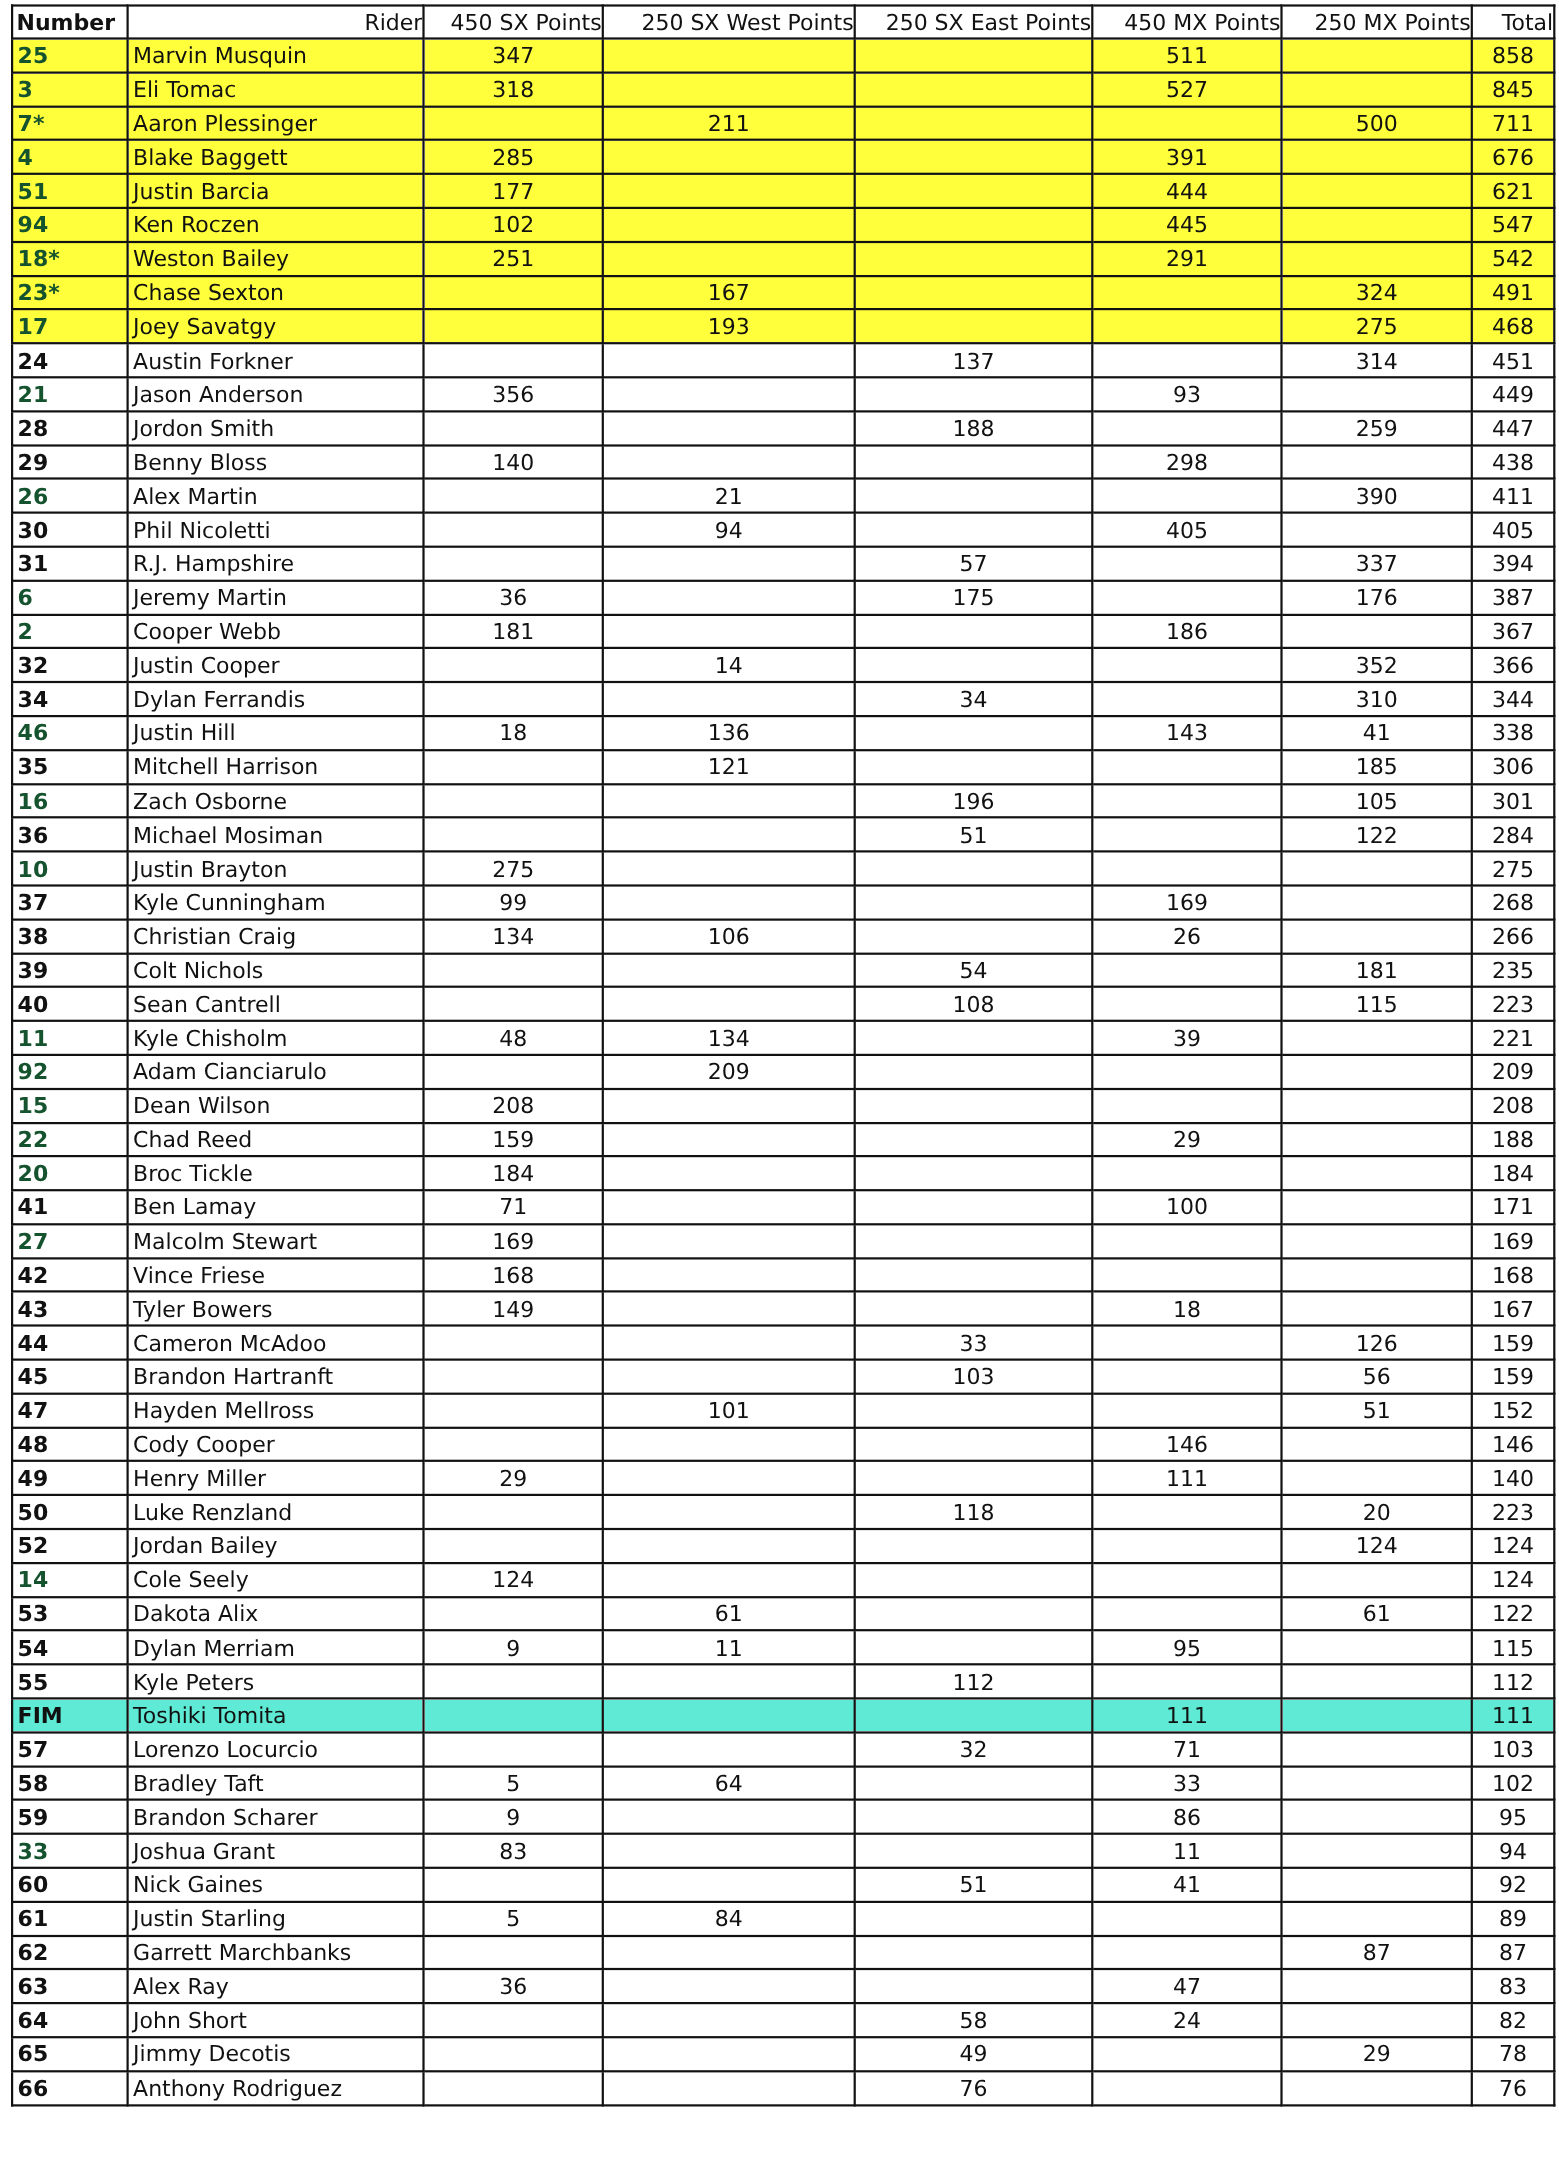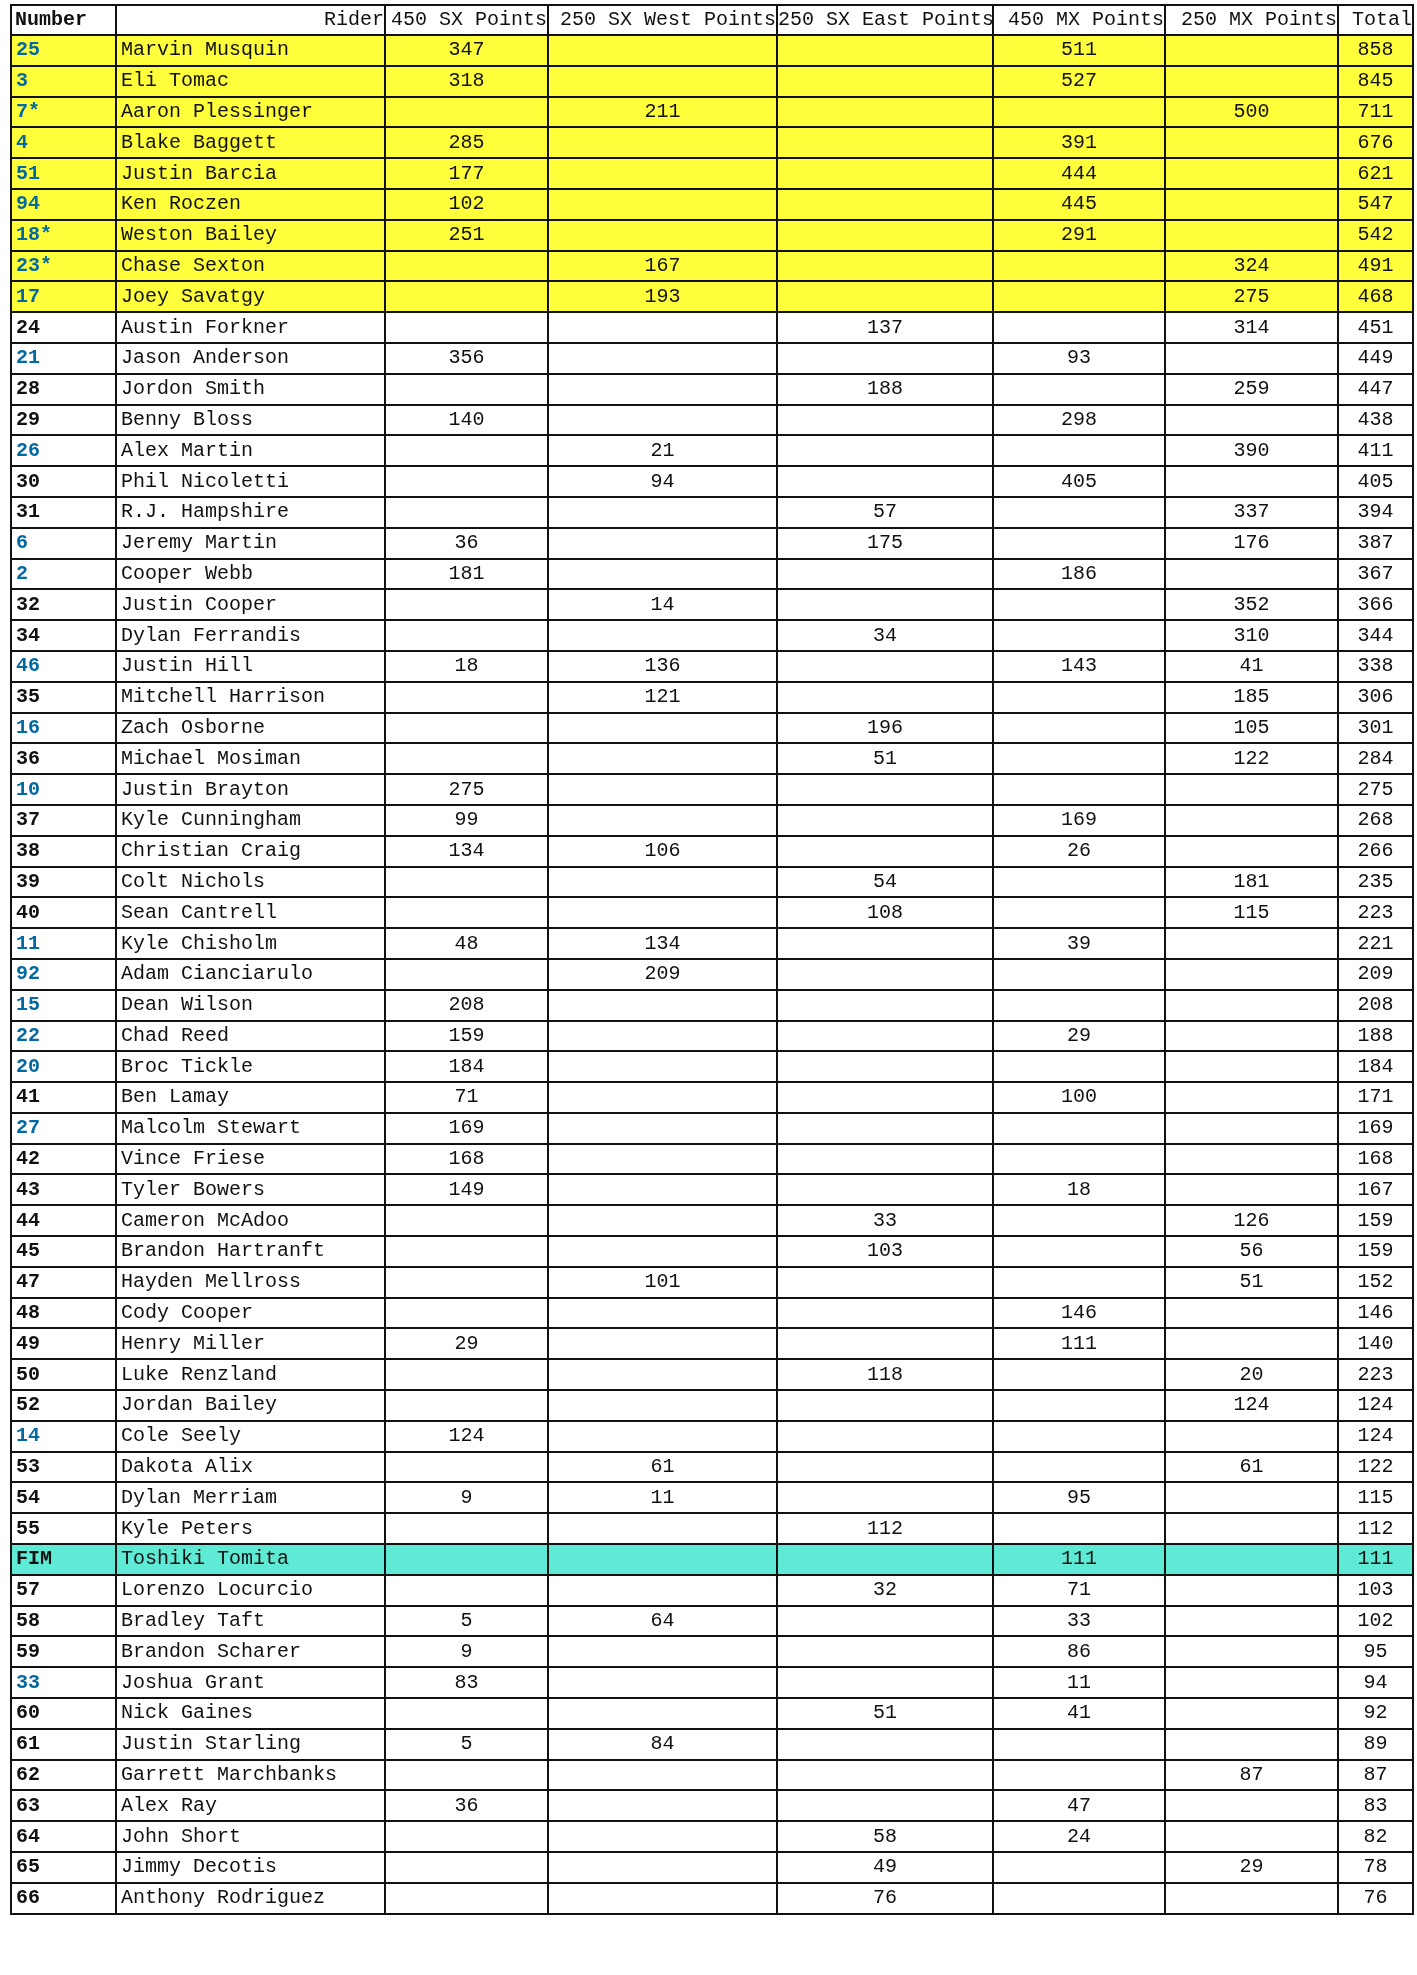--- a/index.html
+++ b/index.html
@@ -1,23 +1,23 @@
 <!DOCTYPE html>
 <html><head>
 <meta charset="utf-8">
 <style>
   html, body { margin: 0; padding: 0; background: #ffffff; }
   body { width: 1417px; height: 1975px; overflow: hidden; font-family: "DejaVu Sans", "Liberation Sans", sans-serif; }
-  .wrap { position: absolute; left: 10px; top: 4px; width: 1402px; font-family: Liberation Mono, monospace; }
+  .wrap { position: absolute; left: 10px; top: 4px; width: 1402px; }
   table { border-collapse: collapse; table-layout: fixed; width: 1402px; }
   th, td { border: 2px solid #111; padding: 0; height: 28.8px; font-size: 20px; line-height: 28px; color: #111; white-space: nowrap; overflow: hidden; }
   th { font-weight: normal; height: 28px; text-align: right; background: #ffffff; vertical-align: bottom; }
   th.num-h { text-align: left; font-weight: bold; padding-left: 3px; }
   td.num { font-weight: bold; padding-left: 4px; text-align: left; }
-  td.num.red { color: #0369a1; }
+  td.num.red { color: #14532d; }
   td.rider { padding-left: 4px; text-align: left; }
   td.pts { text-align: center; }
   td.tot { text-align: center; }
   tr.yellow td { background: #ffff3b; }
   tr.blue td { background: #5eead4; }
   tr.white td { background: #ffffff; }
 </style>
 </head>
 <body>
 

